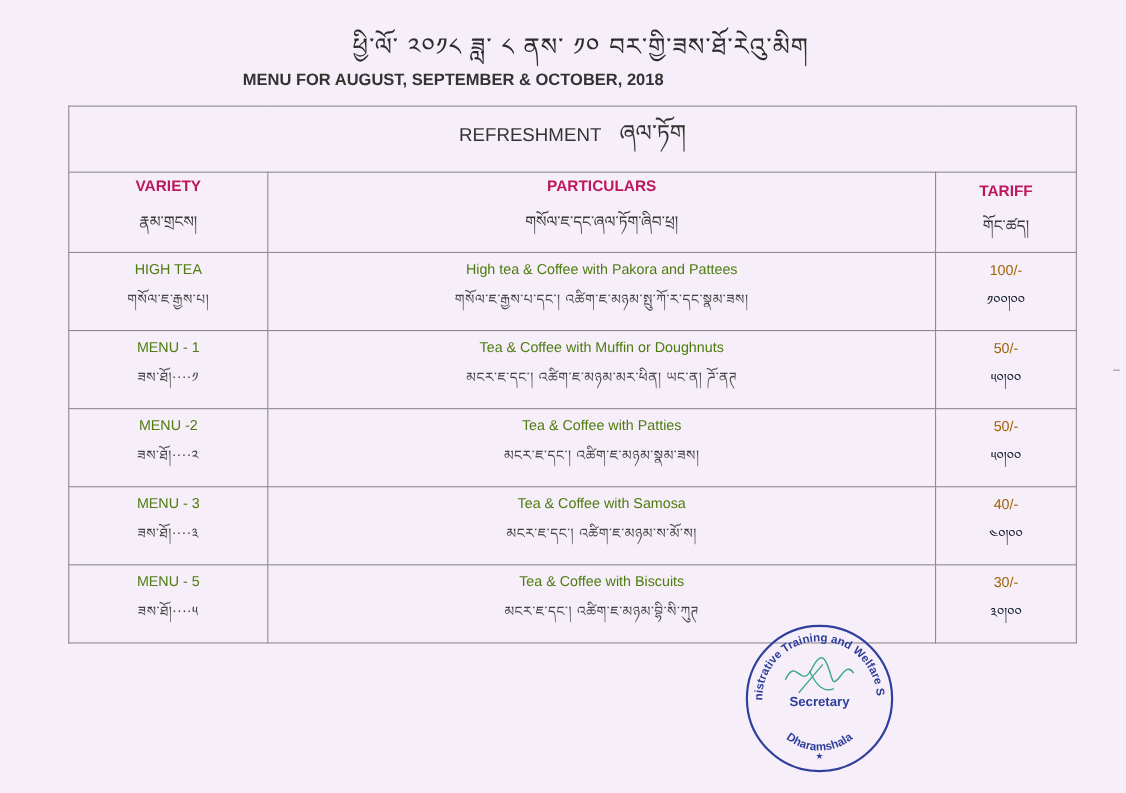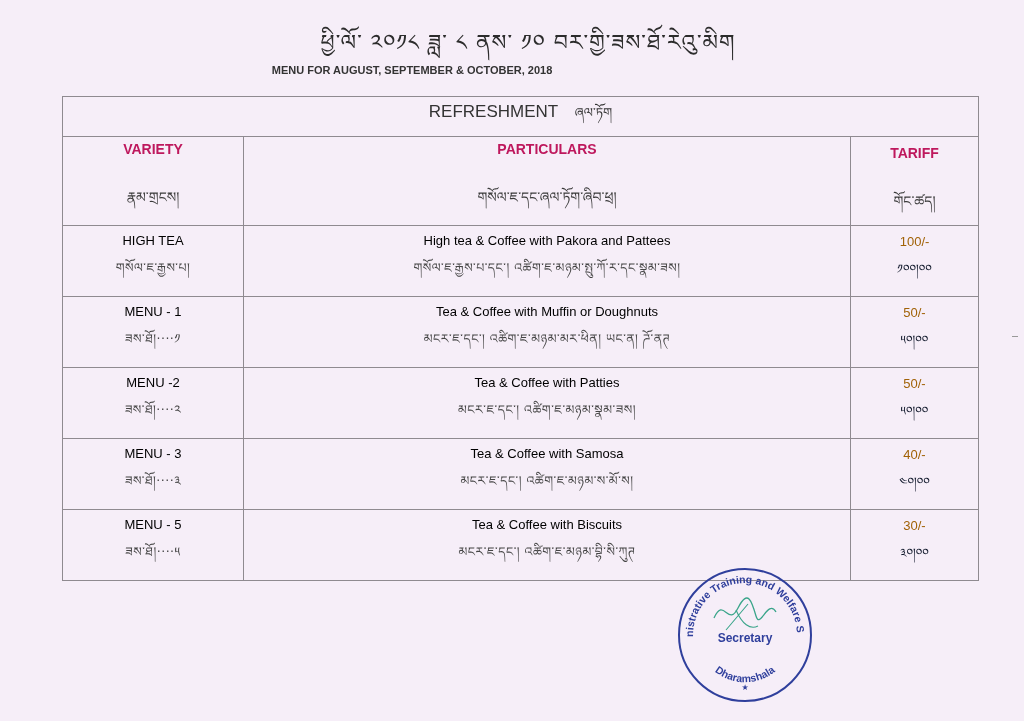--- a/index.html
+++ b/index.html
@@ -27,21 +27,21 @@
       font-size: 22px;
       color: #2c2c2c;
       letter-spacing: 1px;
     }
     .doc-heading-en {
       position: absolute;
       left: 0;
       width: 824px;
       top: 64px;
       text-align: center;
-      font-size: 11px;
+      font-size: 15px;
       font-weight: bold;
       color: #333;
     }
     table.menu {
       position: absolute;
       left: 62px;
       top: 96px;
       width: 916px;
       border-collapse: collapse;
       table-layout: fixed;
@@ -53,45 +53,45 @@
       padding: 0;
       font-weight: normal;
     }
     .title-row td {
       height: 39px;
       font-size: 17px;
       font-weight: bold;
       color: #333;
     }
     .title-row .tib {
-      font-size: 13px;
+      font-size: 21px;
       font-weight: normal;
       margin-left: 12px;
     }
     .head-row th {
       height: 61px;
       font-size: 14px;
     }
     .head-row .en {
       font-weight: bold;
       color: #be185d;
       display: block;
     }
     .head-row .tib {
       display: block;
       font-size: 14px;
-      margin-top: 24px;
+      margin-top: 8px;
     }
     .body-row td {
       height: 70px;
     }
     .cell-en {
       display: block;
       font-size: 13px;
-      color: #000000;
+      color: #4d7c0f;
     }
     .cell-tib {
       display: block;
       font-size: 12.5px;
       color: #444;
       margin-top: 6px;
       letter-spacing: 0.5px;
     }
     .tariff-en {
       display: block;

